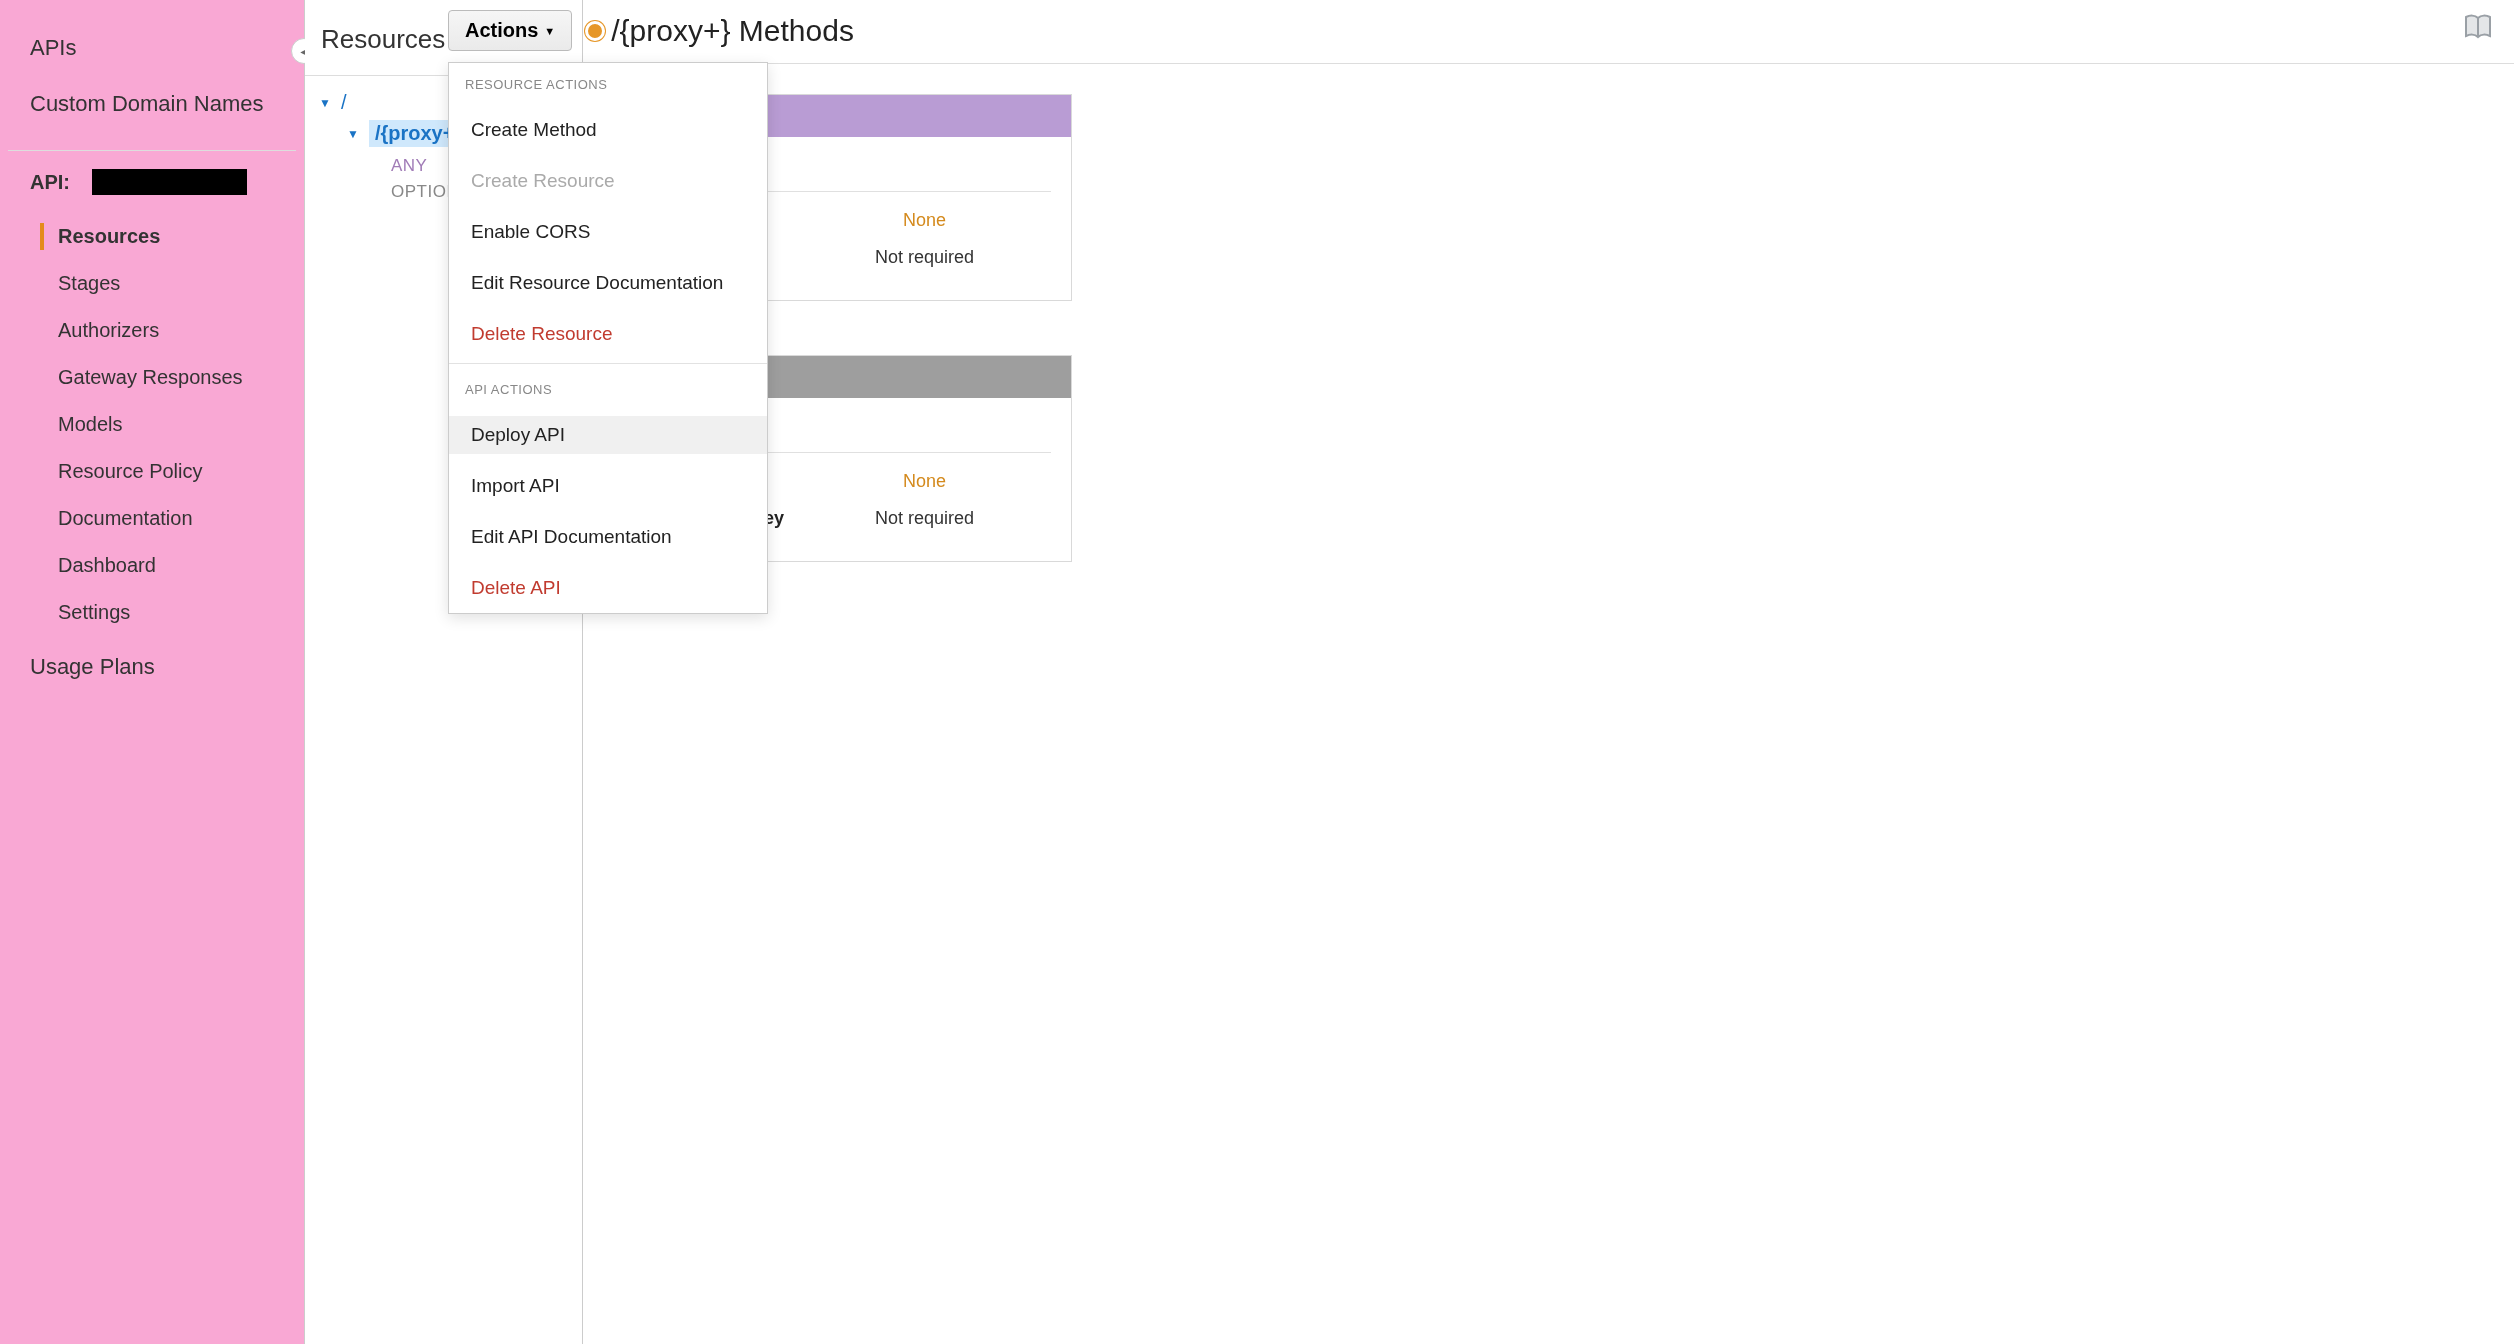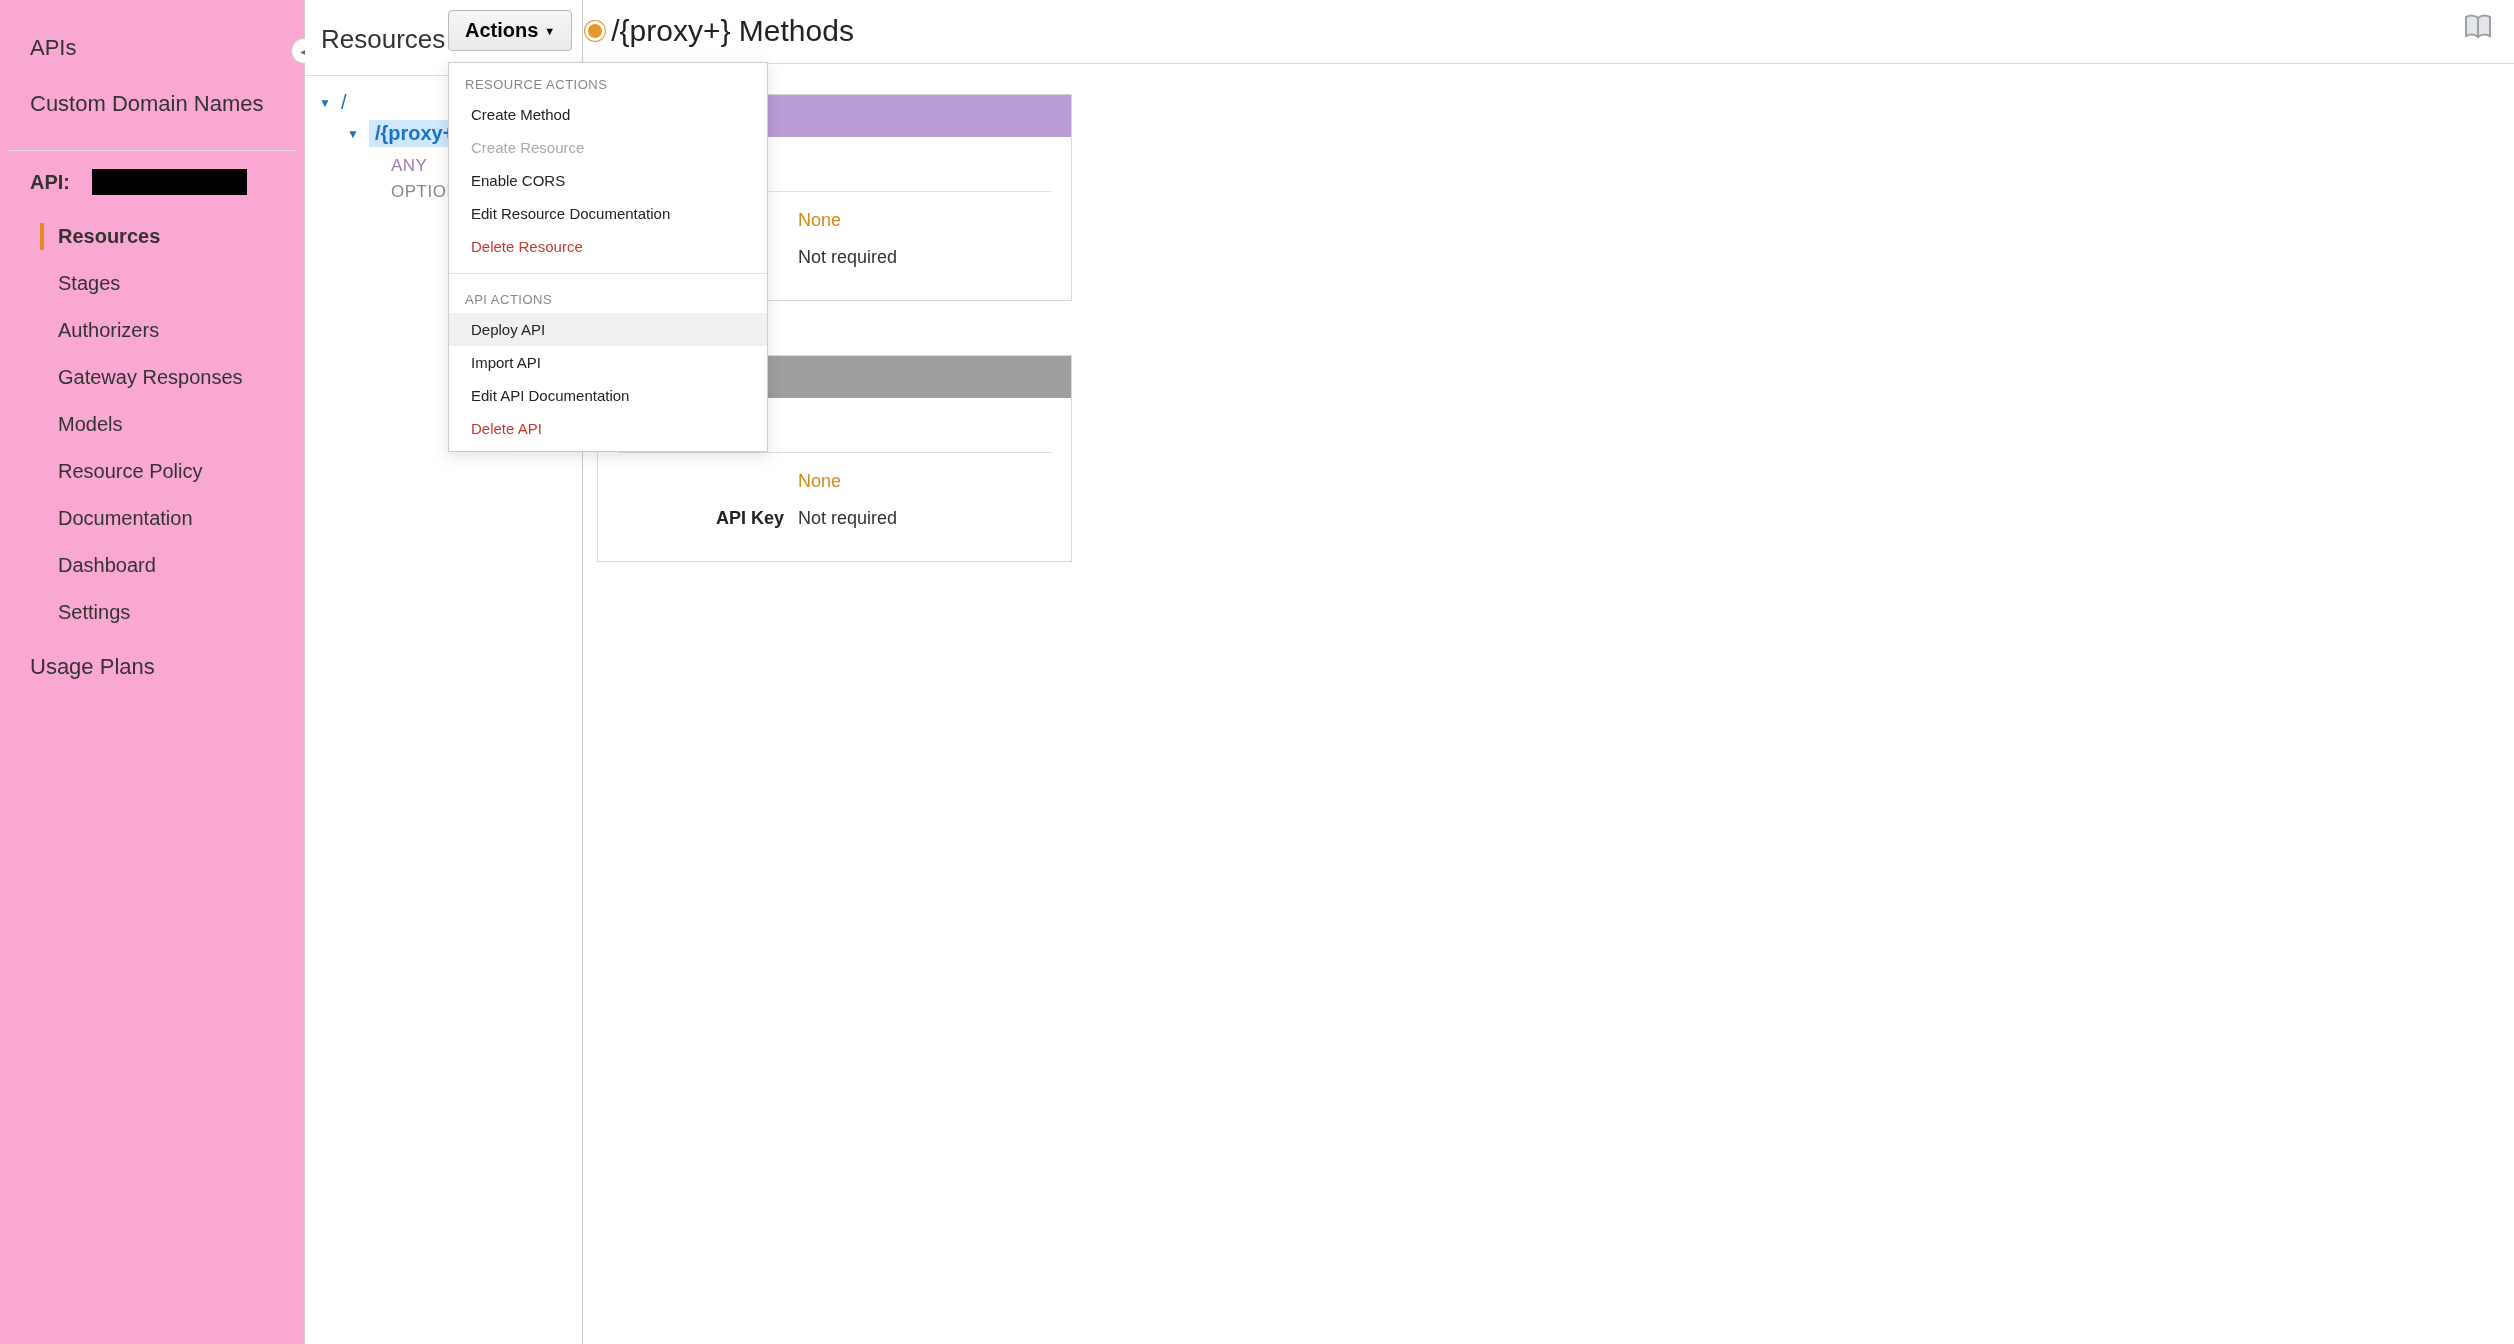--- a/index.html
+++ b/index.html
@@ -257,20 +257,21 @@
     .card .kv .k {
       width: 180px;
       text-align: right;
       font-weight: bold;
       padding-right: 14px;
       color: #222;
     }
     .card .kv .v {
       flex: 1;
       color: #333;
+      text-align: center;
     }
     .card .kv .v.orange {
       color: #d48a1d;
     }
     
     .dropdown {
       position: absolute;
       left: -135px;
       top: 52px;
       width: 320px;
@@ -281,24 +282,25 @@
       padding-bottom: 6px;
     }
     .dropdown .group-label {
       font-size: 13px;
       letter-spacing: 0.5px;
       color: #888;
       padding: 14px 16px 6px 16px;
       font-weight: 500;
     }
     .dropdown .item {
-      font-size: 15px;
+      font-size: 19px;
       padding: 8px 16px 8px 22px;
       cursor: pointer;
       color: #222;
+      margin-top: 13px;
     }
     .dropdown .item.disabled {
       color: #aaa;
       cursor: default;
     }
     .dropdown .item.danger {
       color: #c13b2f;
     }
     .dropdown .item.hovered {
       background: #f0f0f0;

